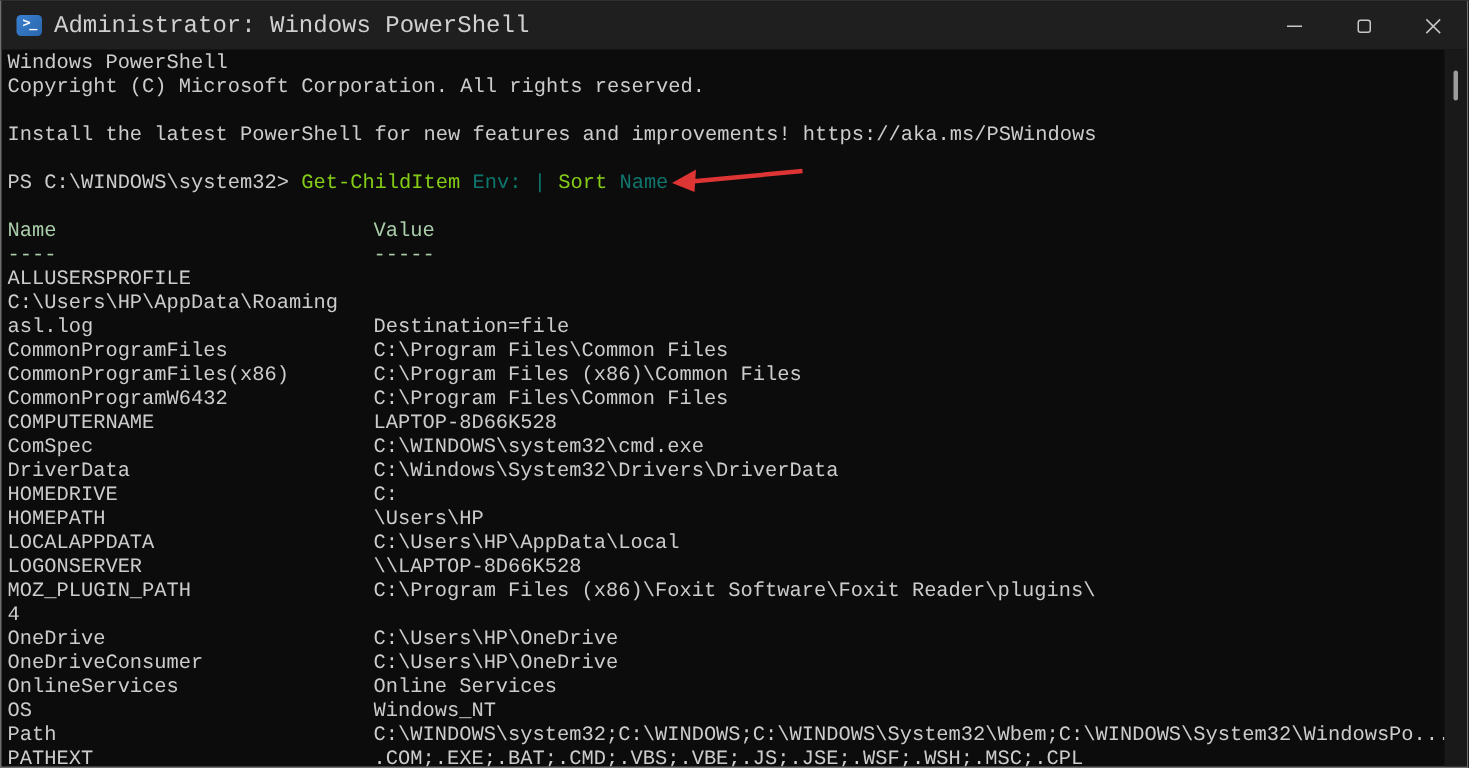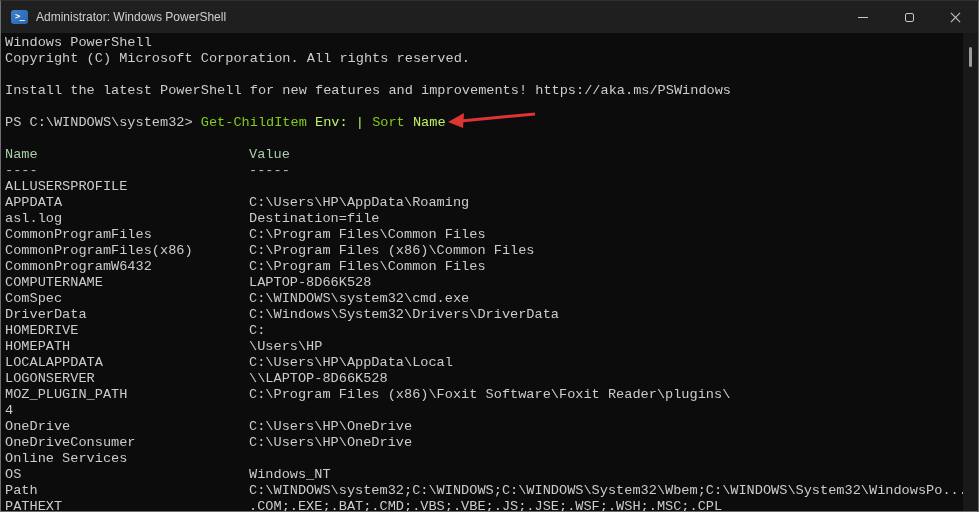--- a/index.html
+++ b/index.html
@@ -28,22 +28,22 @@
     border-radius: 3px;
     color: #ffffff;
     font-size: 9px; font-weight: bold;
     line-height: 13px; text-align: center;
     letter-spacing: -1px;
     font-family: "DejaVu Sans Mono", monospace;
     flex: 0 0 auto;
   }
   .title-text {
     color: #d0d0d0;
-    font-family: Liberation Sans, sans-serif;
-    font-size: 12px;
+    font-family: Liberation Mono, monospace;
+    font-size: 16px;
     white-space: nowrap;
   }
   .controls { margin-left: auto; display: flex; height: 32px; }
   .ctrl-btn {
     width: 46px; height: 32px;
     display: flex; align-items: center; justify-content: center;
     cursor: default;
   }
   .glyph-min { width: 10px; height: 1px; background: #c8c8c8; }
   .glyph-max { width: 9px; height: 9px; border: 1px solid #c8c8c8; border-radius: 2px; }
@@ -60,21 +60,21 @@
     position: absolute; top: 32px; left: 0; right: 15px; bottom: 0;
     padding: 2px 0 0 4px;
     font-size: 13.6px;
     line-height: 16px;
     color: #cccccc;
     overflow: hidden;
     font-family: Liberation Mono, monospace;
   }
   .line { height: 16px; white-space: pre; }
   .cmdlet { color: #84cc16; }
-  .plain  { color: #bef264; }
+  .plain  { color: #0f766e; }
   .prompt { color: #cccccc; margin-top: 28px; }
 
   .trow { display: flex; height: 16px; }
   .tname  { flex: 0 0 244px; white-space: pre; overflow: hidden; }
   .tvalue { flex: 1 1 auto;  white-space: pre; overflow: hidden; }
   .thead .tname, .thead .tvalue { color: #a9cda9; }
 
   
   .arrow-annot {
     position: absolute; left: 446px; top: 109px;
@@ -134,21 +134,20 @@
       </div>
       <div class="trow thead">
         <span class="tname">----</span>
         <span class="tvalue">-----</span>
       </div>
       <div>
           <div class="trow">
             <span class="tname">ALLUSERSPROFILE</span>
           </div>
           <div class="trow">
-            <span class="tname">APPDATA</span>
             <span class="tvalue">C:\Users\HP\AppData\Roaming</span>
           </div>
           <div class="trow">
             <span class="tname">asl.log</span>
             <span class="tvalue">Destination=file</span>
           </div>
           <div class="trow">
             <span class="tname">CommonProgramFiles</span>
             <span class="tvalue">C:\Program Files\Common Files</span>
           </div>
@@ -197,20 +196,21 @@
           </div>
           <div class="trow">
             <span class="tname">OneDrive</span>
             <span class="tvalue">C:\Users\HP\OneDrive</span>
           </div>
           <div class="trow">
             <span class="tname">OneDriveConsumer</span>
             <span class="tvalue">C:\Users\HP\OneDrive</span>
           </div>
           <div class="trow">
+            <span class="tname">OnlineServices</span>
             <span class="tvalue">Online Services</span>
           </div>
           <div class="trow">
             <span class="tname">OS</span>
             <span class="tvalue">Windows_NT</span>
           </div>
           <div class="trow">
             <span class="tname">Path</span>
             <span class="tvalue">C:\WINDOWS\system32;C:\WINDOWS;C:\WINDOWS\System32\Wbem;C:\WINDOWS\System32\WindowsPo...</span>
           </div>

